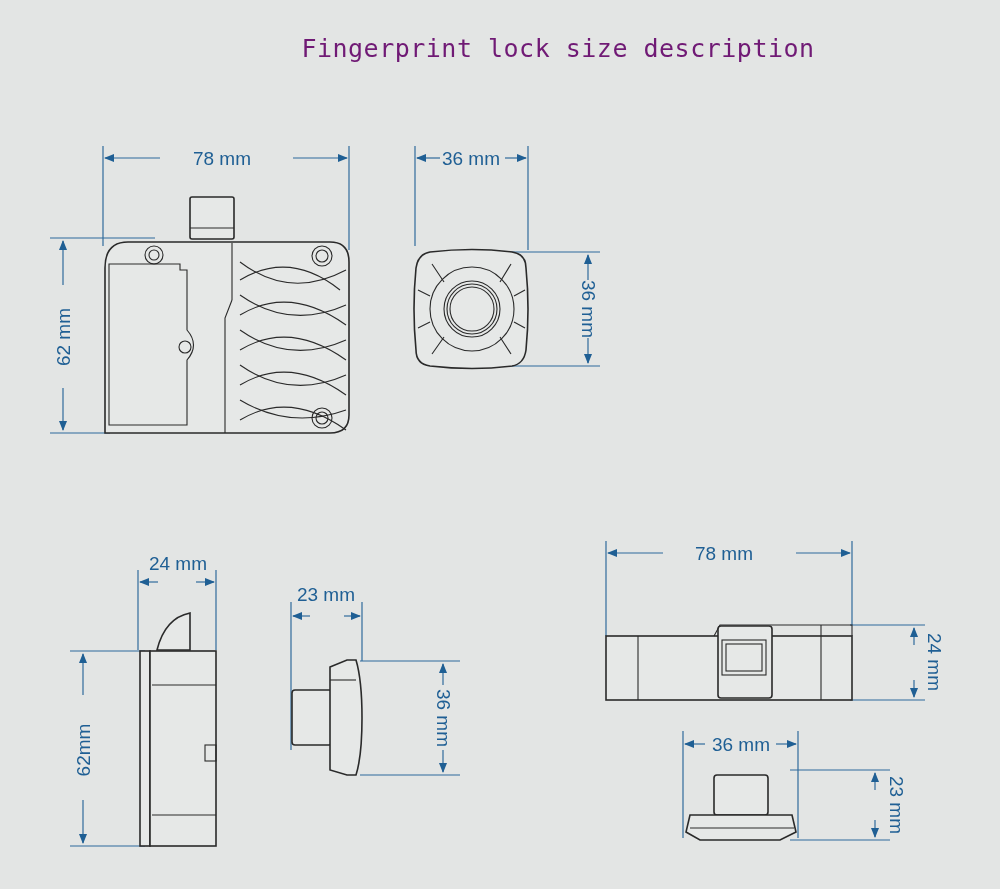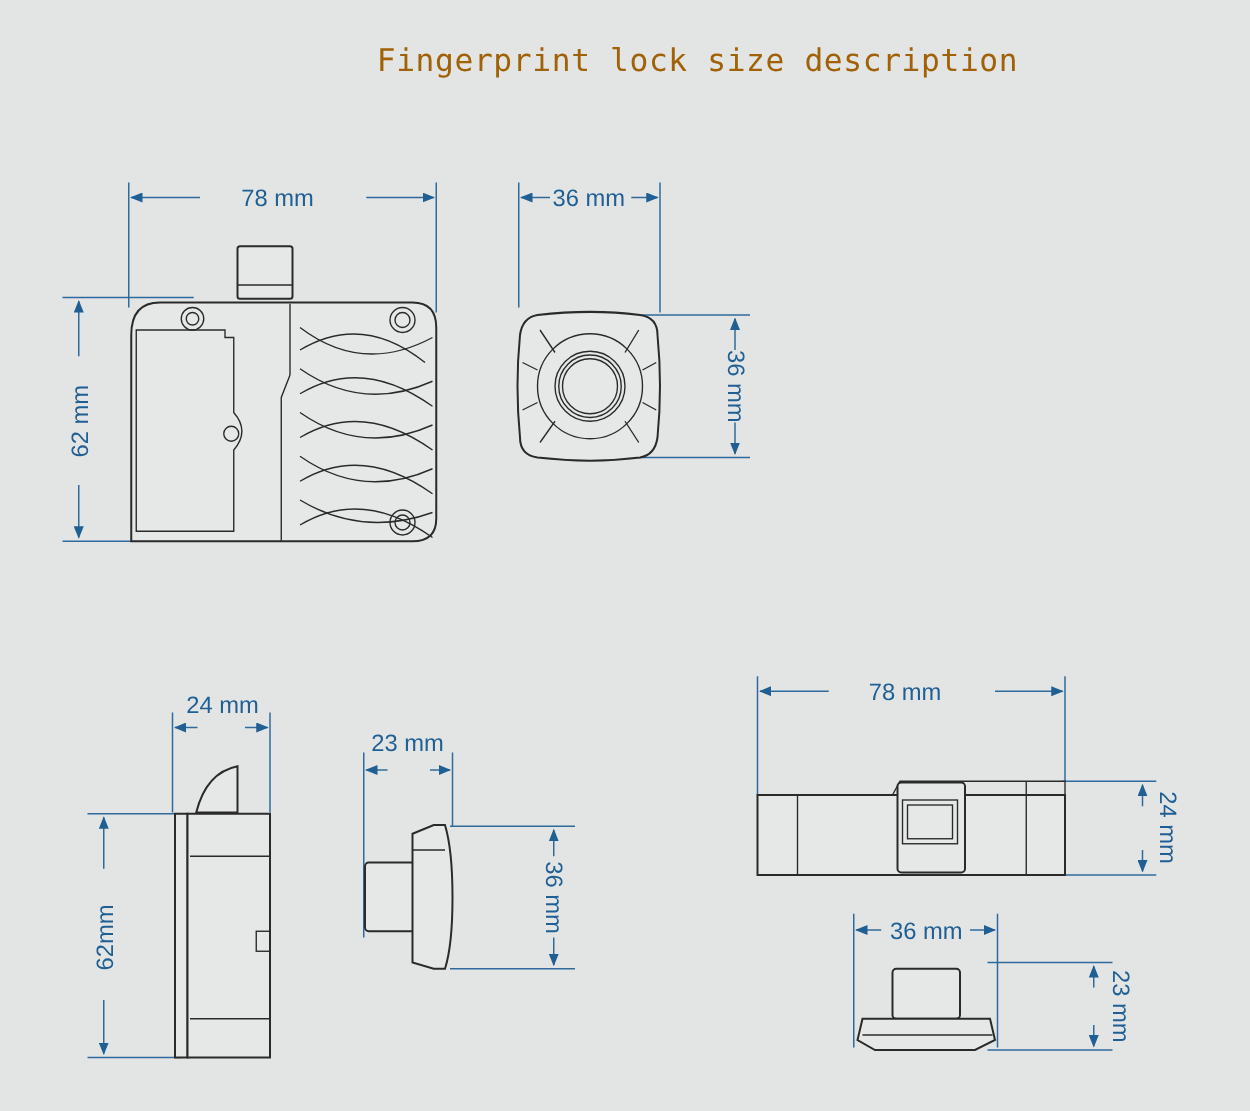--- a/index.html
+++ b/index.html
@@ -1,19 +1,19 @@
 <!DOCTYPE html>
 <html><head>
 <meta charset="utf-8">
 <style>
   html, body { margin:0; padding:0; }
   body { width:1000px; height:889px; background:#e3e5e4; position:relative; overflow:hidden;
          font-family:"DejaVu Sans", sans-serif; }
   .title { position:absolute; left:0; width:1000px; top:34px; text-align:center; padding-left:116px; box-sizing:border-box;
-           font-family:"DejaVu Sans Mono", monospace; font-size:25px; color:#a16207; letter-spacing:0.5px; }
+           font-family:"DejaVu Sans Mono", monospace; font-size:25px; color:#701a75; letter-spacing:0.5px; }
   svg { position:absolute; left:0; top:0; }
   .dim { font-family:"Liberation Sans", sans-serif; font-size:19px; fill:#1f5f94; }
   .dl { stroke:#2f6a9c; stroke-width:1.2; fill:none; }
   .ol { stroke:#2a2a2a; stroke-width:1.6; fill:#e6e8e7; }
   .tl { stroke:#2a2a2a; stroke-width:1.1; fill:none; }
 </style>
 </head>
 <body>
 
 <div class="title">Fingerprint lock size description</div>

